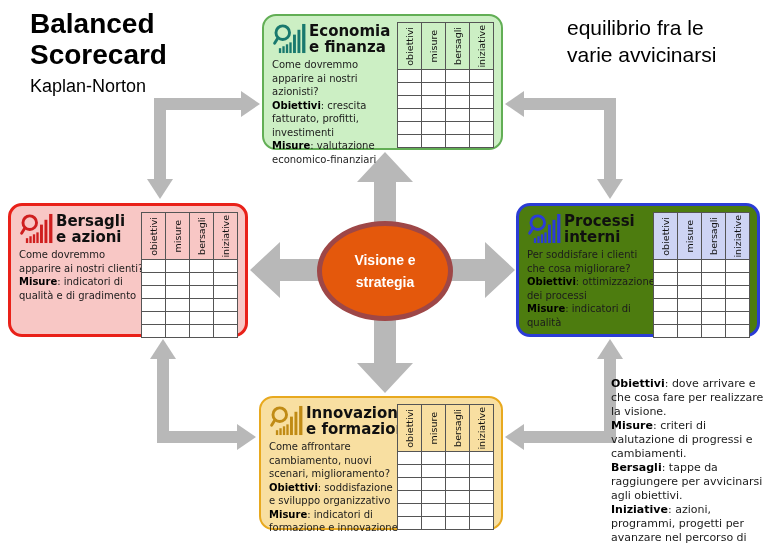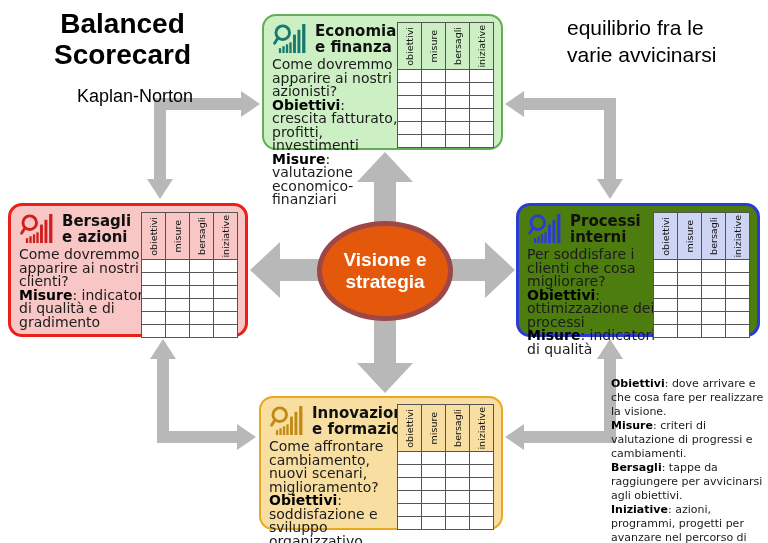--- a/index.html
+++ b/index.html
@@ -4,51 +4,51 @@
 <style>
   html,body{margin:0;padding:0;background:#fff;}
   .canvas{position:relative;width:768px;height:543px;background:#ffffff;
           font-family:"DejaVu Sans",sans-serif;overflow:hidden;}
 
   
   .arrows{position:absolute;left:0;top:0;z-index:1;}
 
   
   .titleblock{position:absolute;left:30px;top:8px;width:210px;z-index:2;
-              font-family:"Liberation Sans",sans-serif;color:#000;text-align:center;}
+              font-family:"Liberation Sans",sans-serif;color:#000;}
   .titleblock h1{font-size:28px;line-height:31px;font-weight:bold;margin:0;width:185px;}
-  .subtitle{font-size:18px;margin-top:16px;}
+  .subtitle{font-size:18px;margin-top:6px;}
 
   
   .note{position:absolute;left:567px;top:14px;width:168px;z-index:2;
         font-family:"Liberation Sans",sans-serif;font-size:21px;line-height:27px;color:#000;}
 
   
   .ellipse{position:absolute;left:317px;top:221px;width:136px;height:100px;box-sizing:border-box;
            background:#e4580c;border:5px solid #9e4747;border-radius:50%;z-index:3;
            display:flex;align-items:center;justify-content:center;text-align:center;
-           color:#ffffff;font-weight:bold;font-size:19px;line-height:22px;
+           color:#ffffff;font-weight:bold;font-size:14px;line-height:22px;
            font-family:"Liberation Sans",sans-serif;padding:0 14px;}
 
   
   .pbox{position:absolute;box-sizing:border-box;border-radius:14px;padding:6px 8px;z-index:2;}
   .economia   {left:262px;top:14px; width:241px;height:136px;background:#ccefc4;border:2px solid #62ae55;}
   .clienti    {left:8px;  top:203px;width:240px;height:134px;background:#f8c7c5;border:3px solid #e92119;}
   .processi   {left:516px;top:203px;width:244px;height:134px;background:#4d7c0f;border:3px solid #2b3cd6;}
   .innovazione{left:259px;top:396px;width:244px;height:134px;background:#f8dfa1;border:2px solid #e8a91f;}
 
   .economia    .picon{color:#19796e;}
   .clienti     .picon{color:#cf1f1f;}
   .processi    .picon{color:#2b3cd6;}
   .innovazione .picon{color:#c08b15;}
 
-  .phead{display:flex;align-items:flex-start;gap:6px;}
+  .phead{display:flex;align-items:flex-start;gap:0;}
   .picon{flex:0 0 auto;margin-top:1px;}
   .ptitle{font-size:15px;line-height:16px;font-weight:bold;color:#101010;padding-top:1px;}
-  .ptext{width:129px;font-size:14px;line-height:13.5px;color:#1c1c1c;margin-top:3px;}
+  .ptext{width:129px;font-size:10px;line-height:13.5px;color:#1c1c1c;margin-top:3px;}
   .ptext p{margin:0;}
   .ptext b{color:#000;}
 
   
   .ptable{position:absolute;top:6px;right:7px;}
   .thead{display:grid;grid-template-columns:repeat(4,23px);gap:1px;height:46px;
          background:#555;border:1px solid #555;border-bottom:none;}
   .hcell{display:flex;align-items:center;justify-content:center;overflow:hidden;}
   .economia    .hcell{background:#ccefc4;}
   .clienti     .hcell{background:#f8c7c5;}

